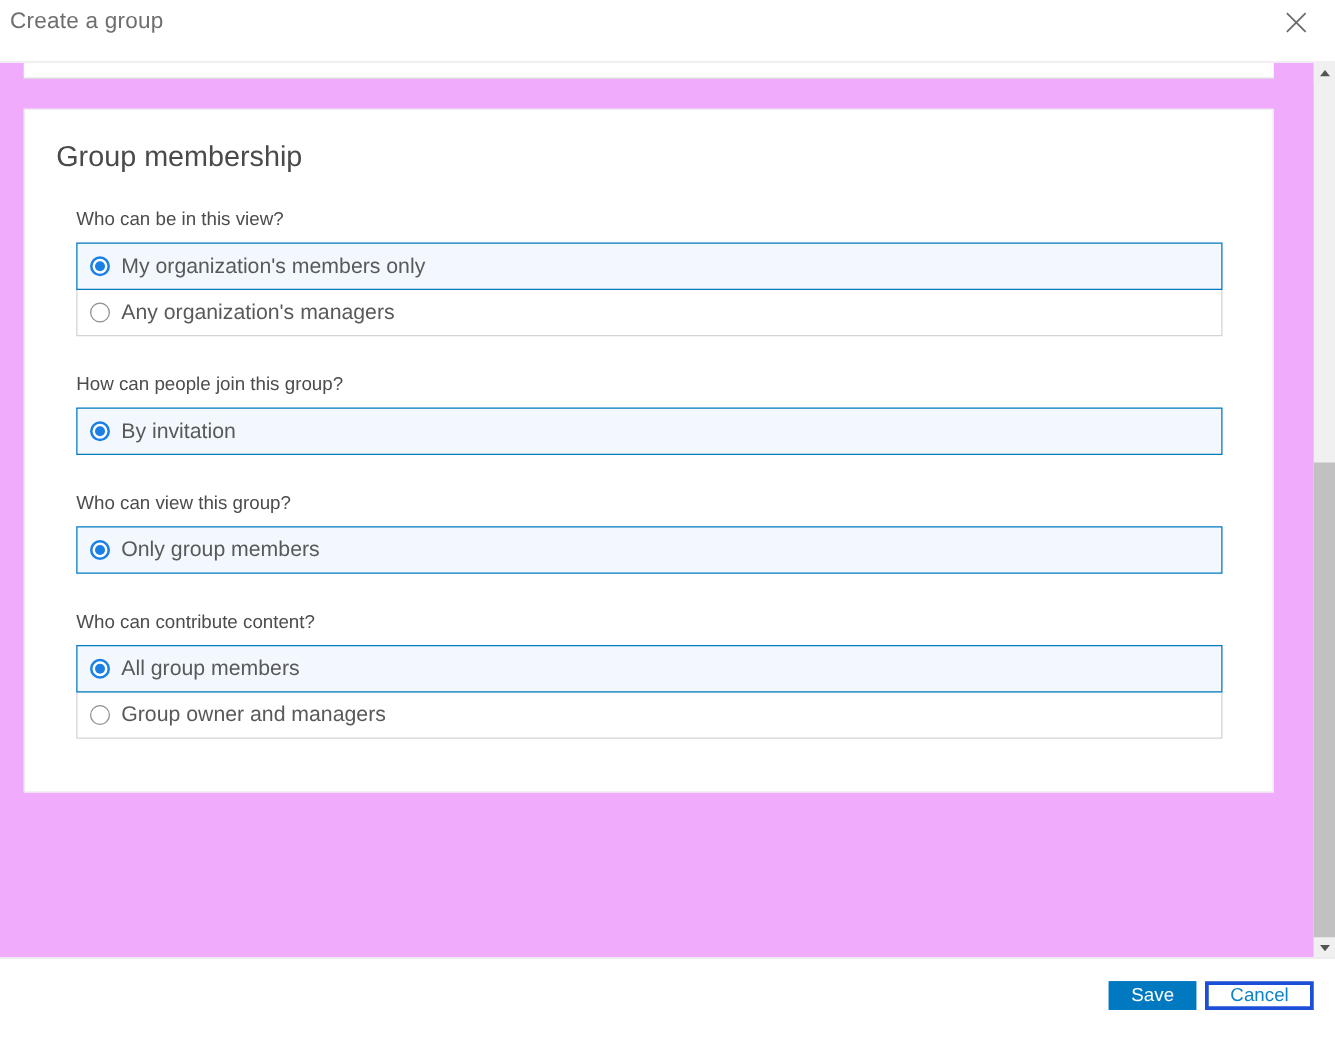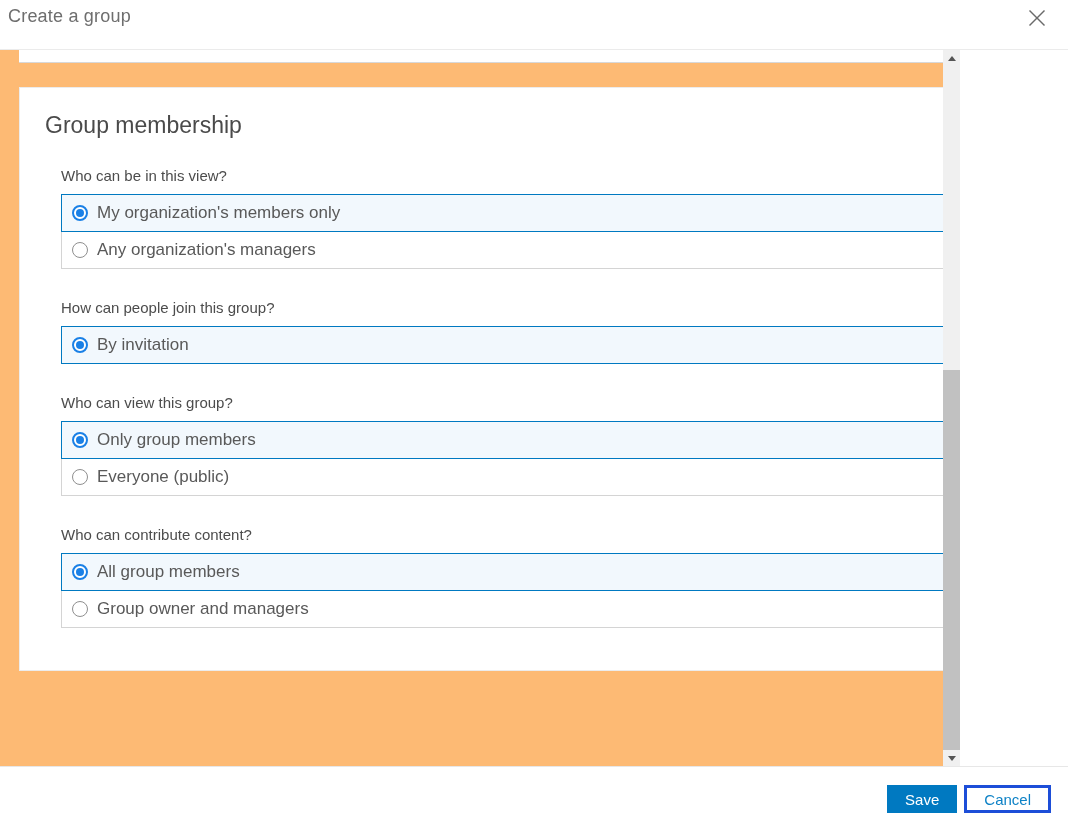--- a/index.html
+++ b/index.html
@@ -21,22 +21,22 @@
     font-size: 18px; font-weight: 400; color: #6e6e6e; letter-spacing: 0.2px;
   }
   .close-button {
     position: absolute; top: 3px; right: 16px; width: 30px; height: 30px;
     background: none; border: none; padding: 0; cursor: pointer;
     display: flex; align-items: center; justify-content: center; color: #6a6a6a;
   }
 
   
   .scroll-area {
-    position: absolute; top: 50px; left: 0; width: 960px; height: 716px;
-    background: #fdba74; overflow: hidden;
+    position: absolute; top: 50px; left: 0; width: 1068px; height: 716px;
+    background: #f0abfc; overflow: hidden;
   }
   .scroll-content { position: absolute; top: 0; left: 0; width: 1051px; }
   .partial-card {
     margin-left: 19px; width: 1000px; height: 13px;
     background: #fff; border-bottom: 1px solid #d8d8d8;
   }
   .main-card {
     margin: 24px 0 0 19px; width: 1000px;
     background: #fff; border: 1px solid #ececec;
     padding: 24px 40px 42px 25px;
@@ -94,21 +94,21 @@
   }
 
   
   .dialog-footer {
     position: absolute; bottom: 0; left: 0; right: 0; height: 66px;
     background: #fff; border-top: 1px solid #e7e7e7;
     display: flex; justify-content: flex-end; align-items: flex-start;
     padding: 18px 17px 0 0; gap: 7px;
   }
   .btn {
-    height: 28px; font-family: "Liberation Sans", sans-serif;
+    height: 23px; font-family: "Liberation Sans", sans-serif;
     font-size: 15px; padding: 0 17px; cursor: pointer; border-radius: 0;
   }
   .save-button { background: #0079c1; border: 1px solid #0079c1; color: #ffffff; }
   .cancel-button { background: #ffffff; border: 3px solid #1d4ed8; color: #0e82c6; }
 </style>
 </head>
 <body>
 
 <div class="modal">
 
@@ -155,24 +155,20 @@
 
   <div class="question">
     <div class="q-label">Who can view this group?</div>
     <div class="options">
   <div class="option selected" role="radio" aria-checked="true">
     <span class="radio checked"></span>
     <span class="opt-text">Only group members</span>
   </div>
 
 
-  <div class="option" role="radio" aria-checked="false">
-    <span class="radio"></span>
-    <span class="opt-text">Everyone (public)</span>
-  </div>
 </div>
   </div>
 
   <div class="question">
     <div class="q-label">Who can contribute content?</div>
     <div class="options">
   <div class="option selected" role="radio" aria-checked="true">
     <span class="radio checked"></span>
     <span class="opt-text">All group members</span>
   </div>

